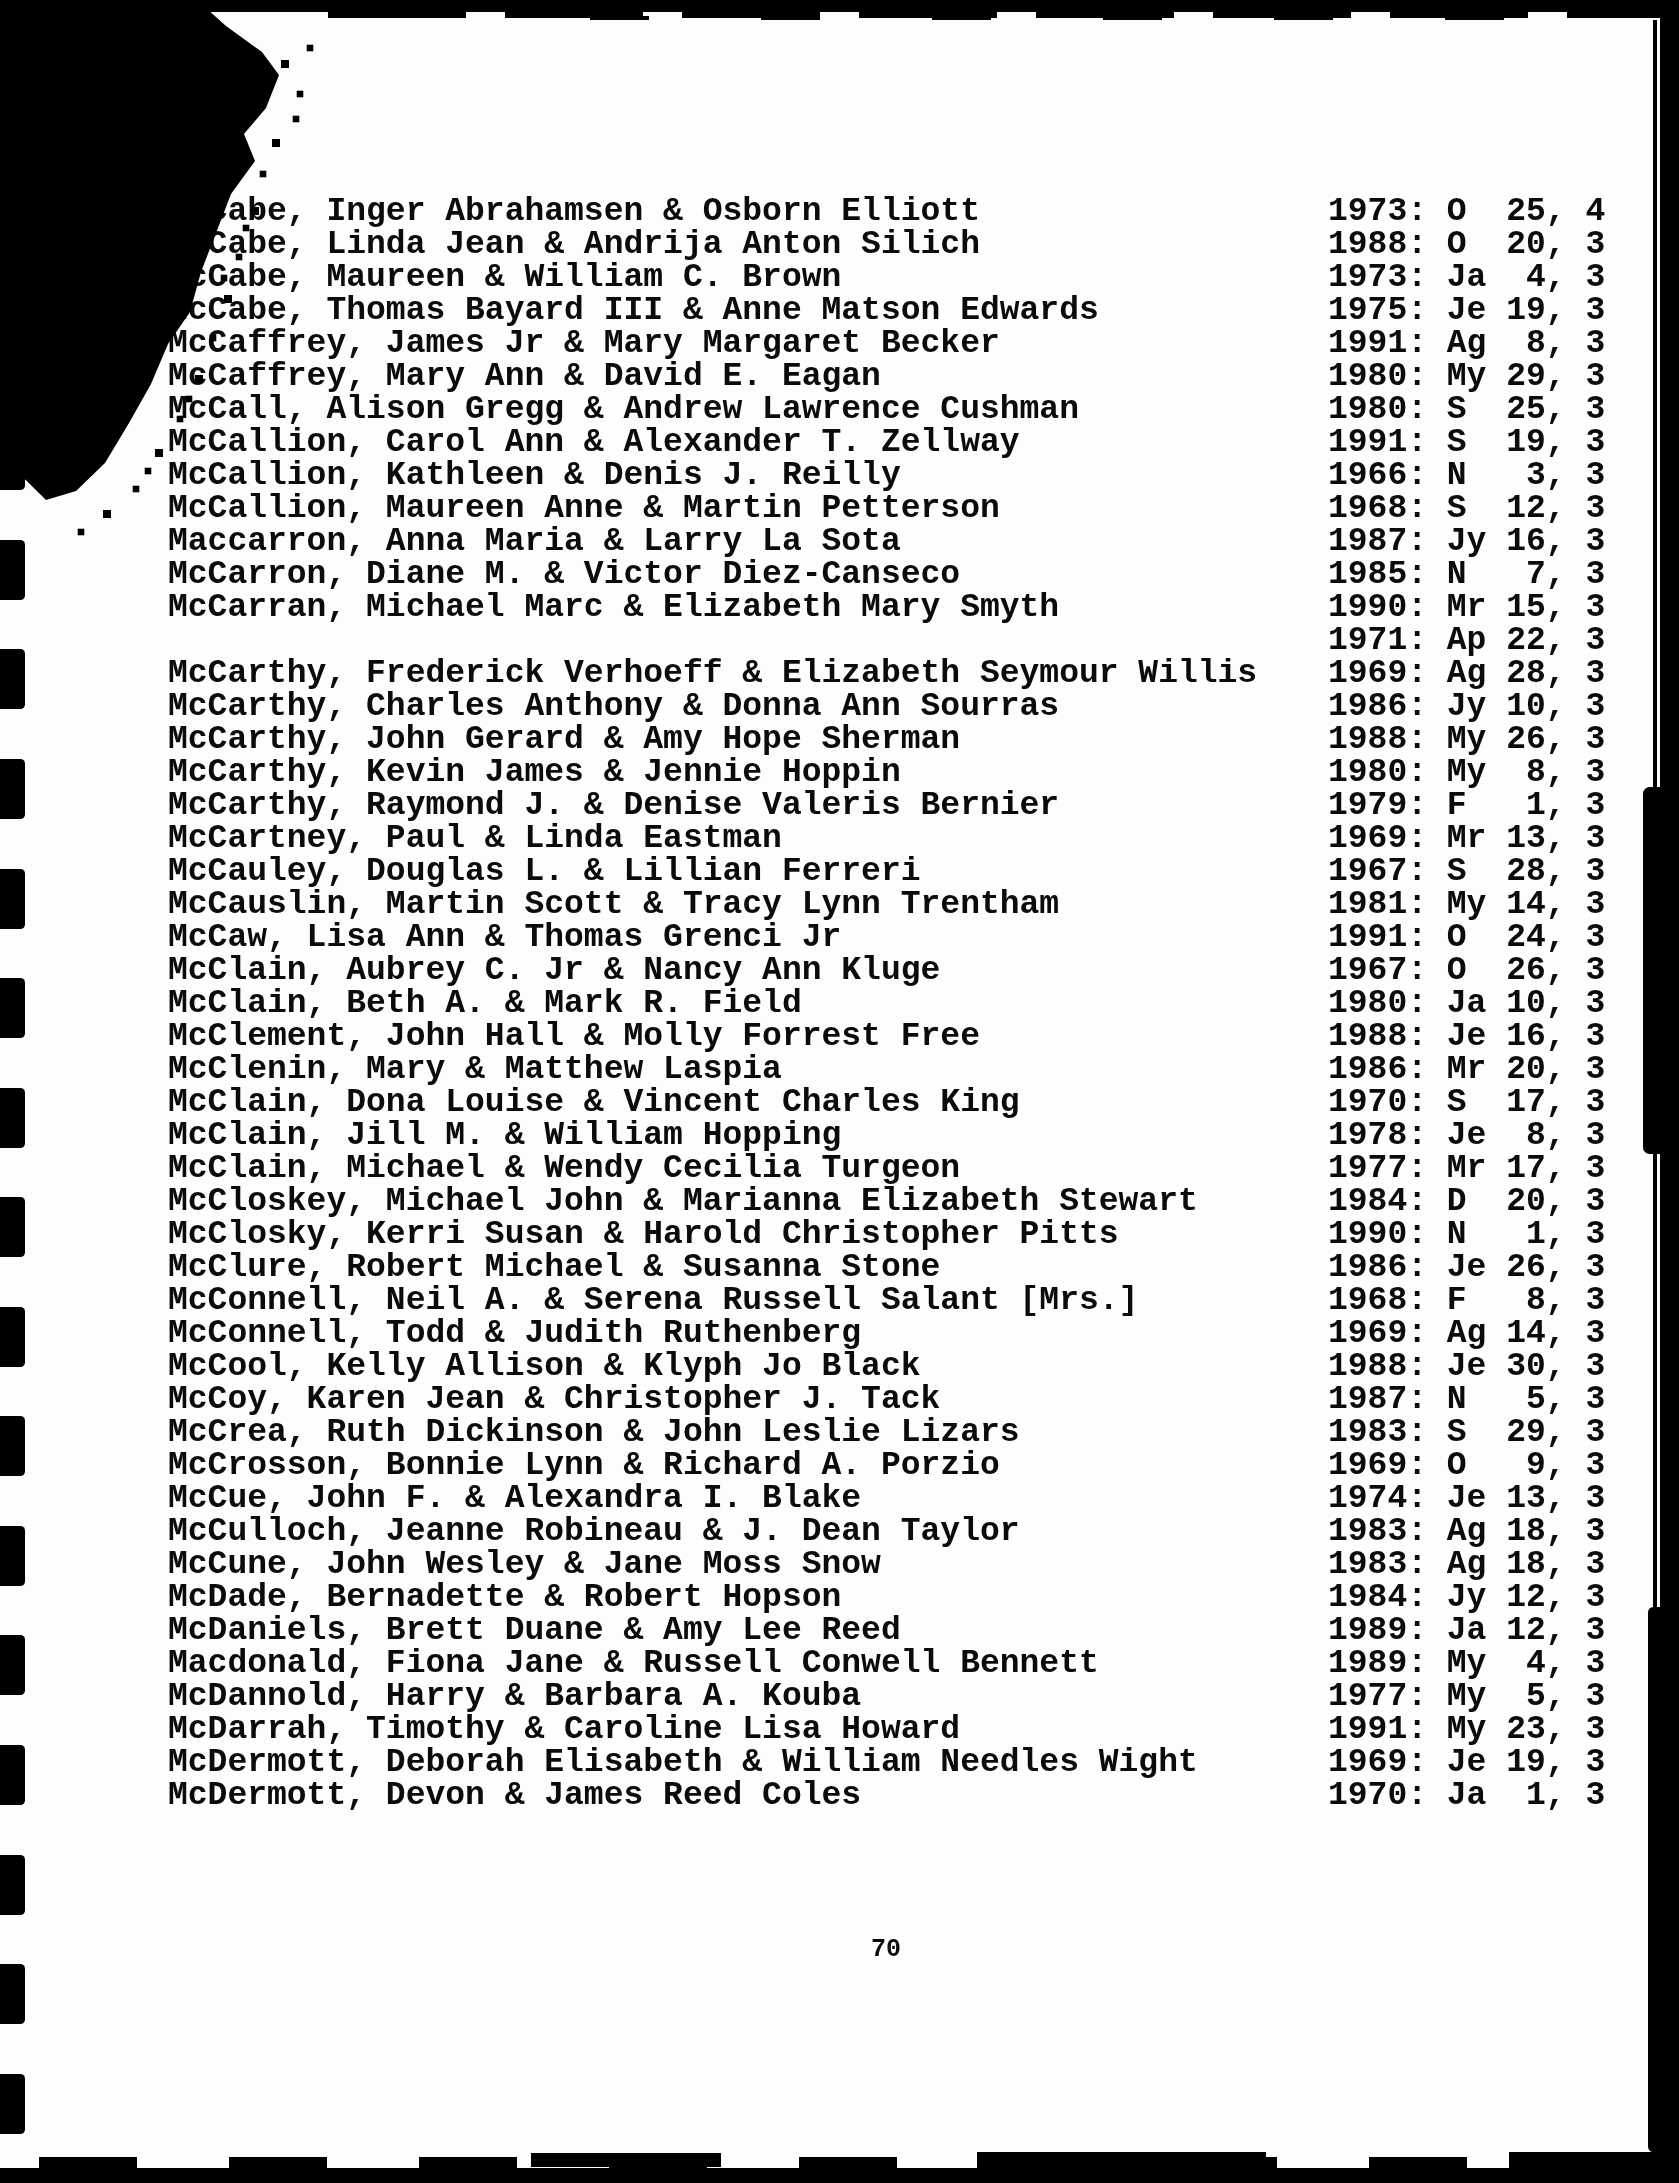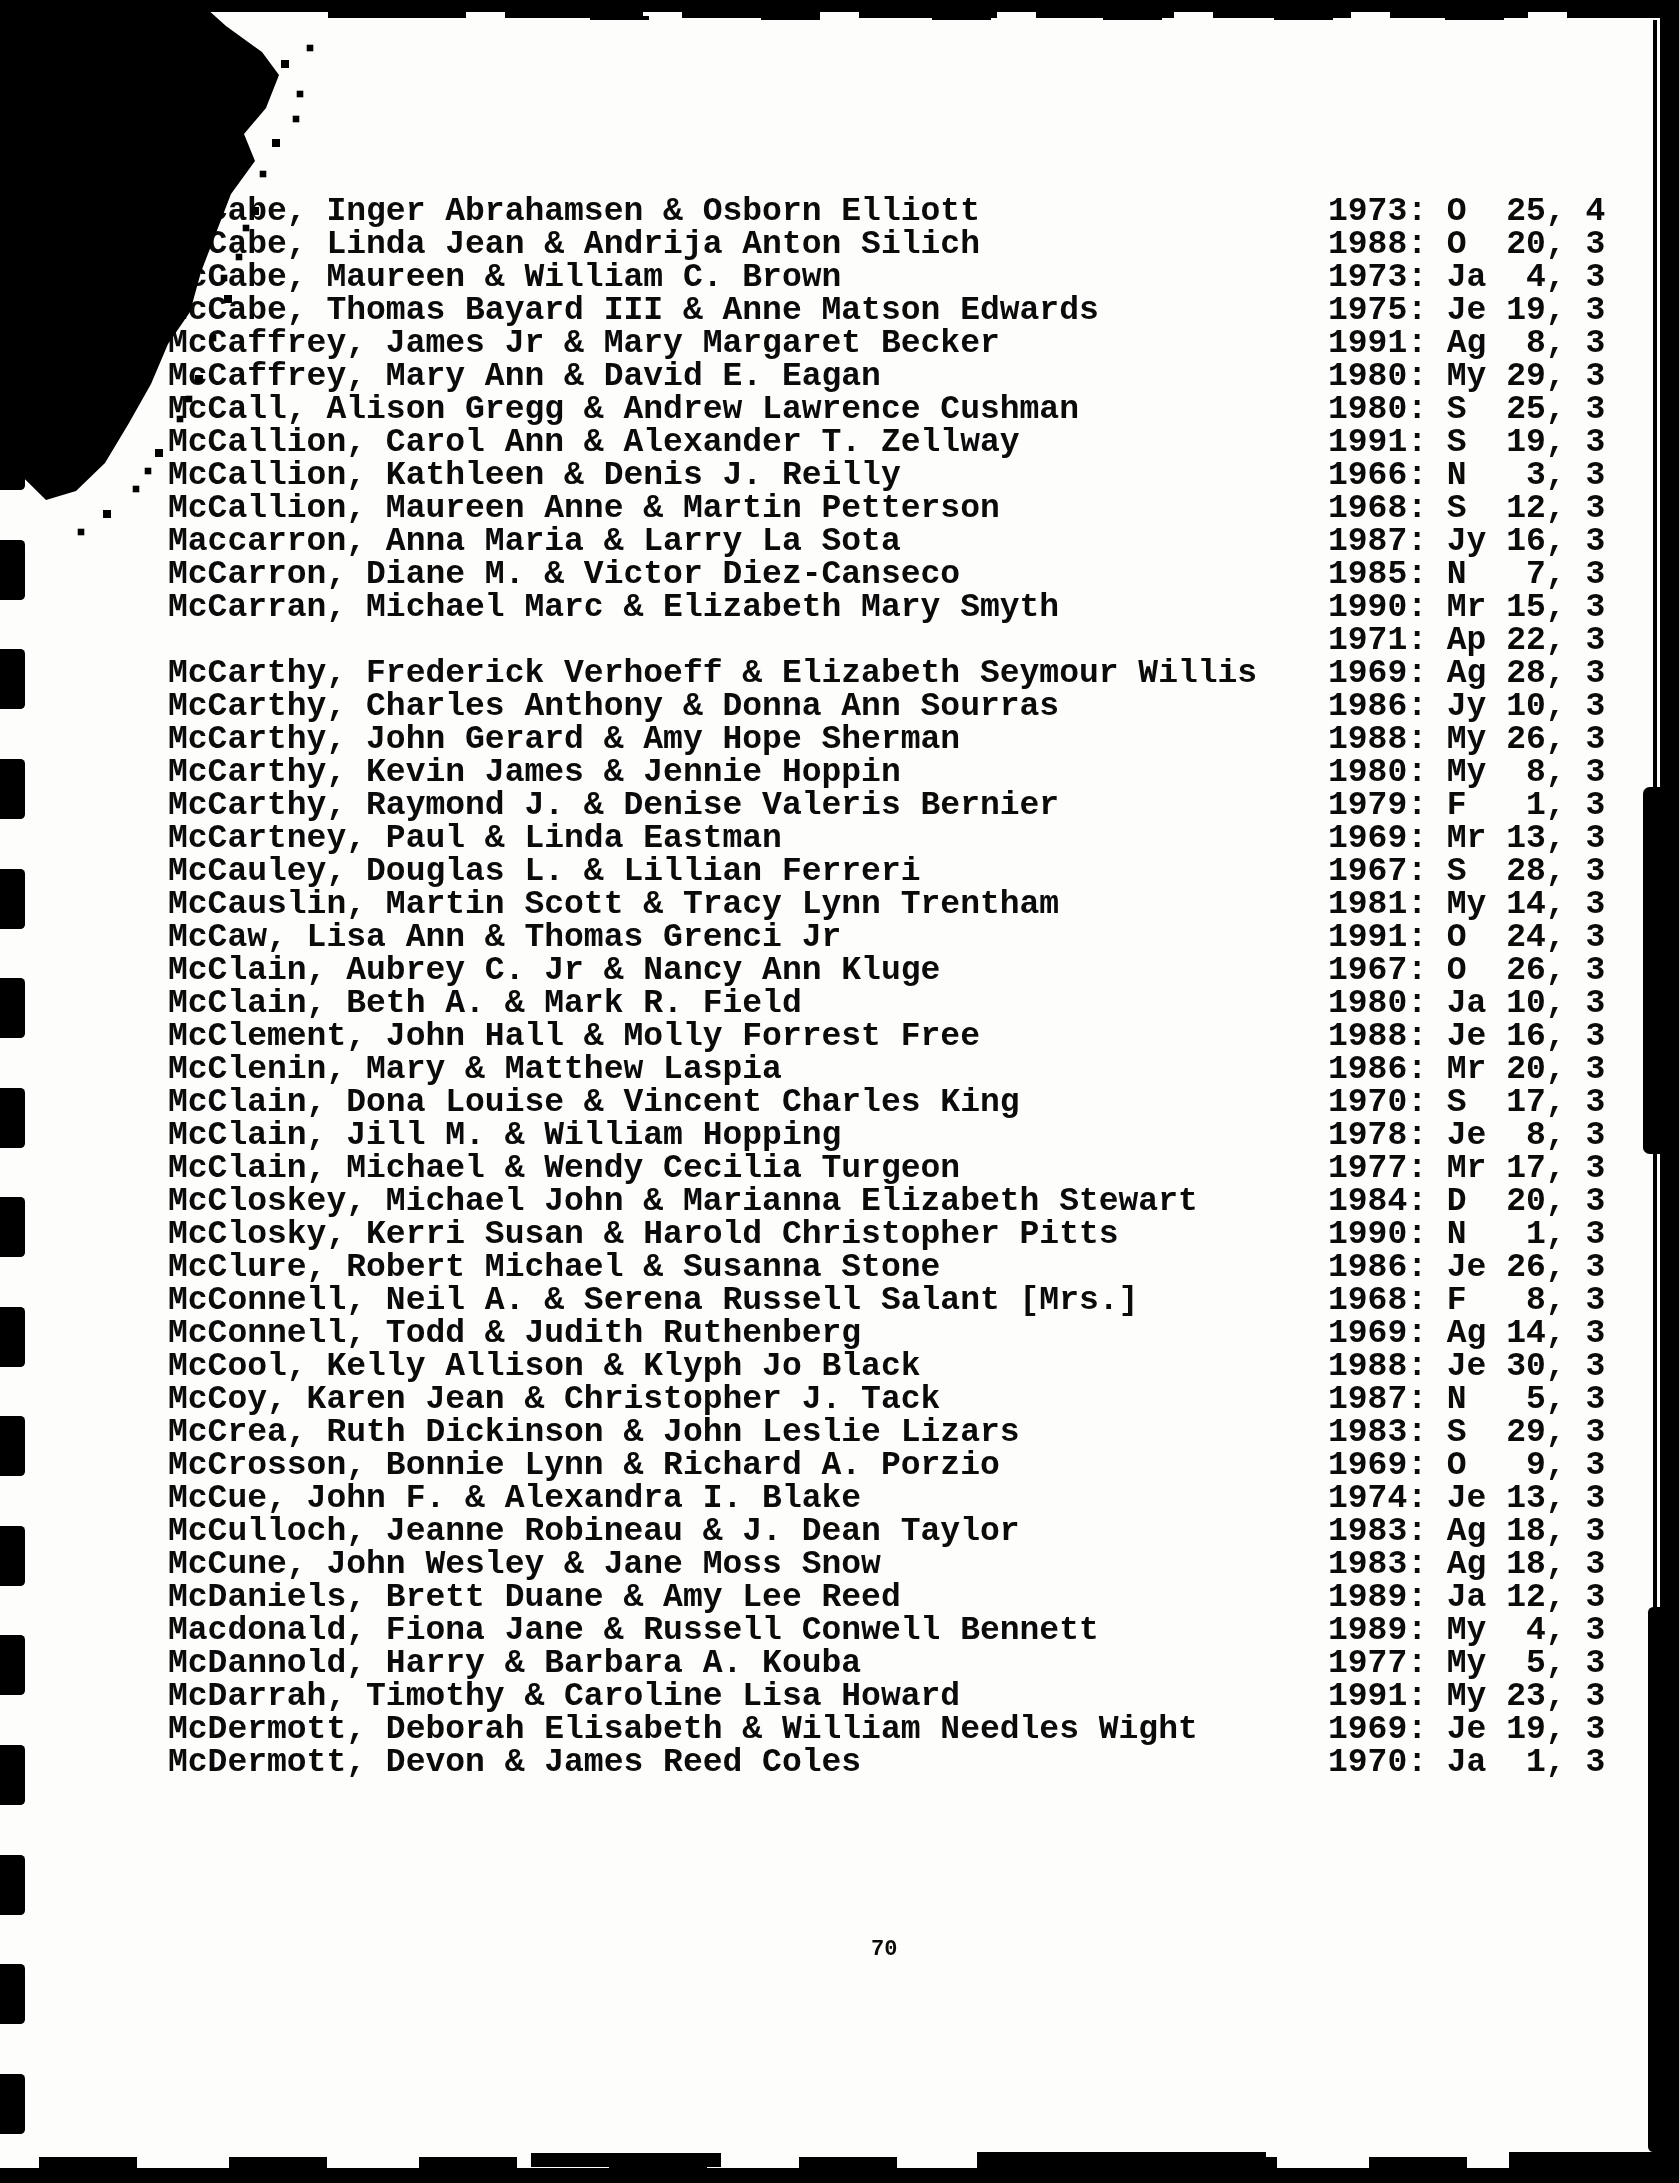--- a/index.html
+++ b/index.html
@@ -30,21 +30,21 @@
     font-size: 33px;
     font-weight: 700;
     line-height: 33px;
   }
   .names  { position: absolute; left: 168px;  top: 0; white-space: pre; }
   .date   { position: absolute; left: 1328px; top: 0; white-space: pre; }
   .page-number {
     position: absolute;
     left: 871px;
     top: 1933px;
-    font-size: 22px;
+    font-size: 25px;
     font-weight: 700;
     line-height: 33px;
     white-space: pre;
   }
   
   .art { position: absolute; background: #000; }
   .top-bar        { left: 0;    top: 0;     width: 1679px; height: 11.8px; }
   .top-rag {
     left: 328px; top: 9.2px; width: 1351px; height: 9.2px;
     background: repeating-linear-gradient(90deg, #000 0 138px, transparent 138px 177px);
@@ -301,20 +301,24 @@
     <div class="row">
       <span class="names">McCulloch, Jeanne Robineau &amp; J. Dean Taylor</span>
       <span class="date">1983: Ag 18, 3</span>
     </div>
 
     <div class="row">
       <span class="names">McCune, John Wesley &amp; Jane Moss Snow</span>
       <span class="date">1983: Ag 18, 3</span>
     </div>
 
+    <div class="row">
+      <span class="names">McDade, Bernadette &amp; Robert Hopson</span>
+      <span class="date">1984: Jy 12, 3</span>
+    </div>
 
     <div class="row">
       <span class="names">McDaniels, Brett Duane &amp; Amy Lee Reed</span>
       <span class="date">1989: Ja 12, 3</span>
     </div>
 
     <div class="row">
       <span class="names">Macdonald, Fiona Jane &amp; Russell Conwell Bennett</span>
       <span class="date">1989: My  4, 3</span>
     </div>

